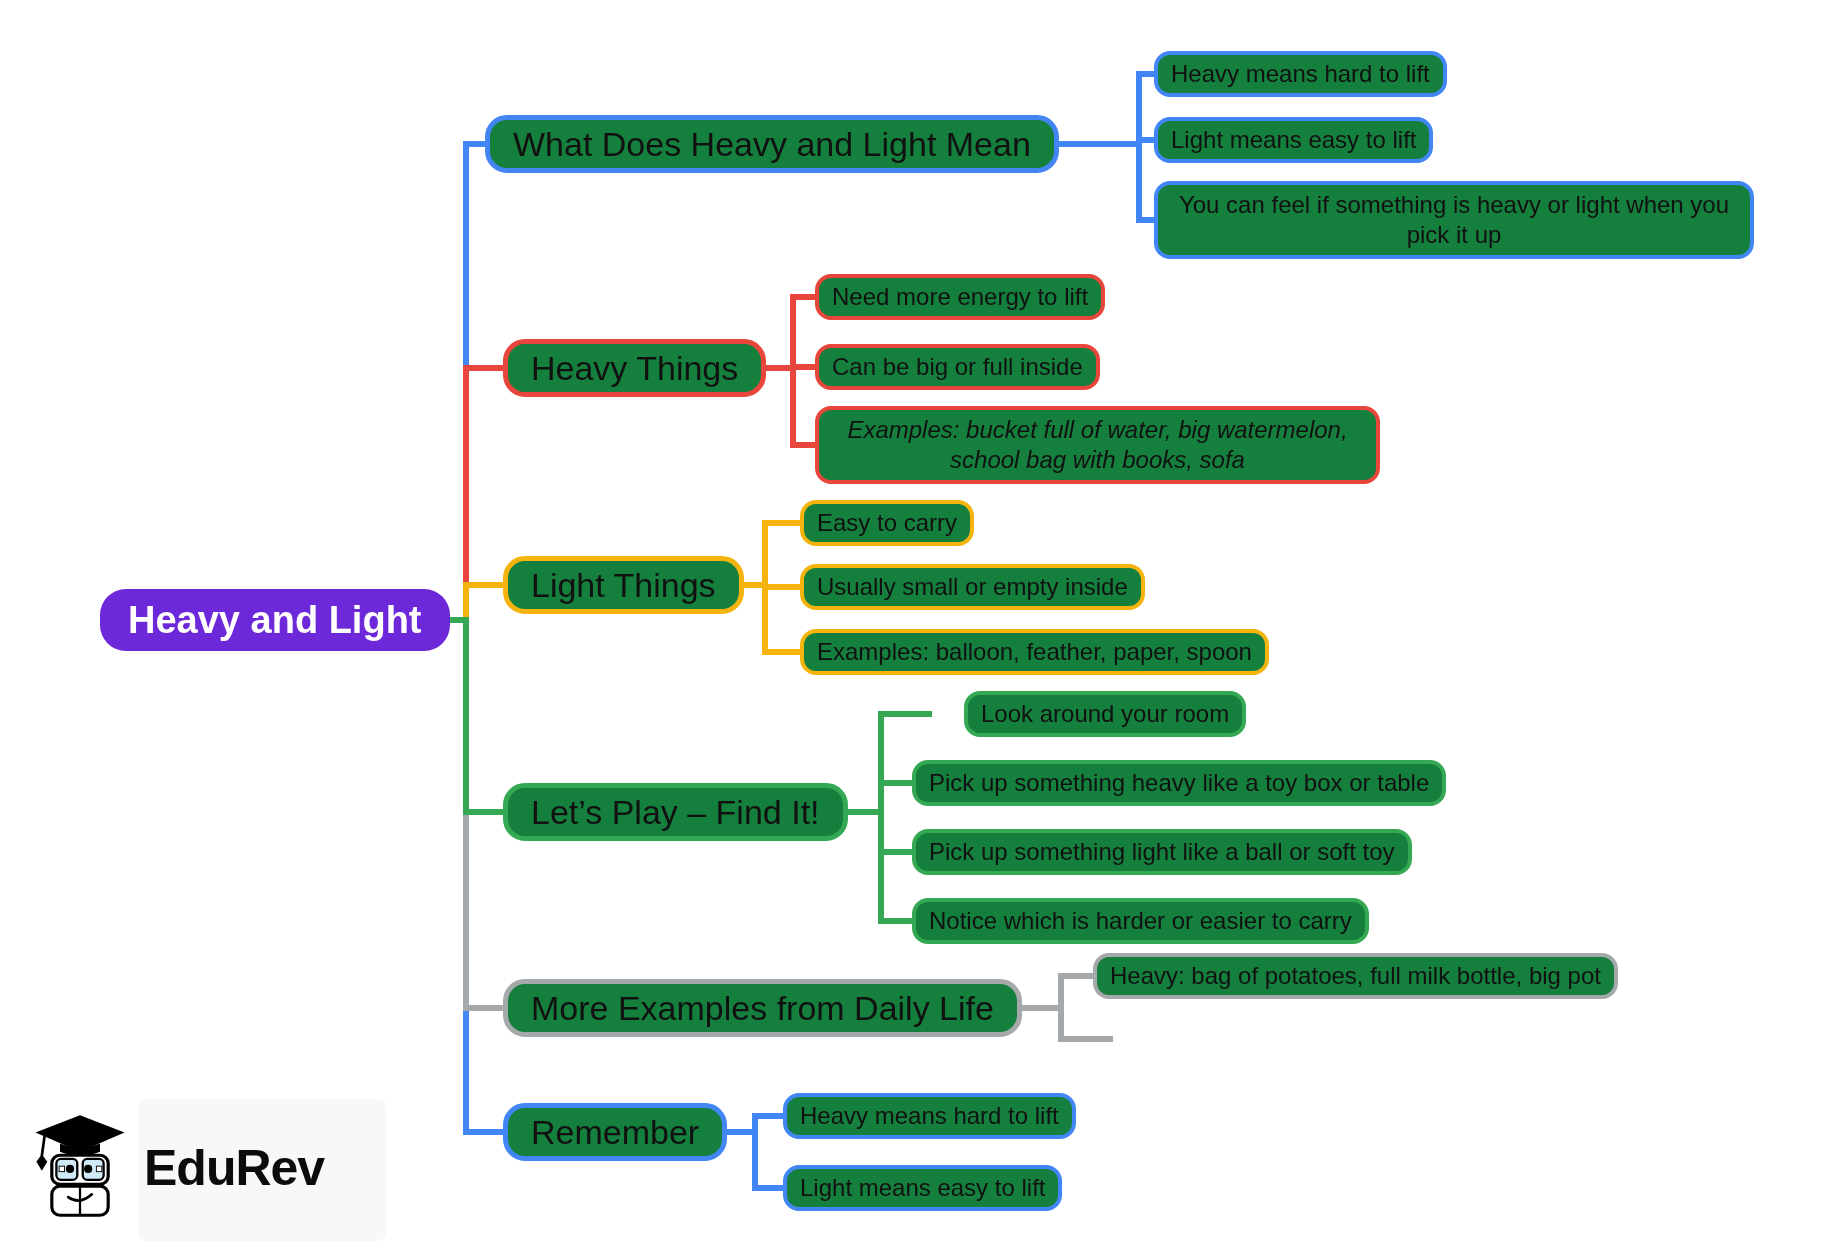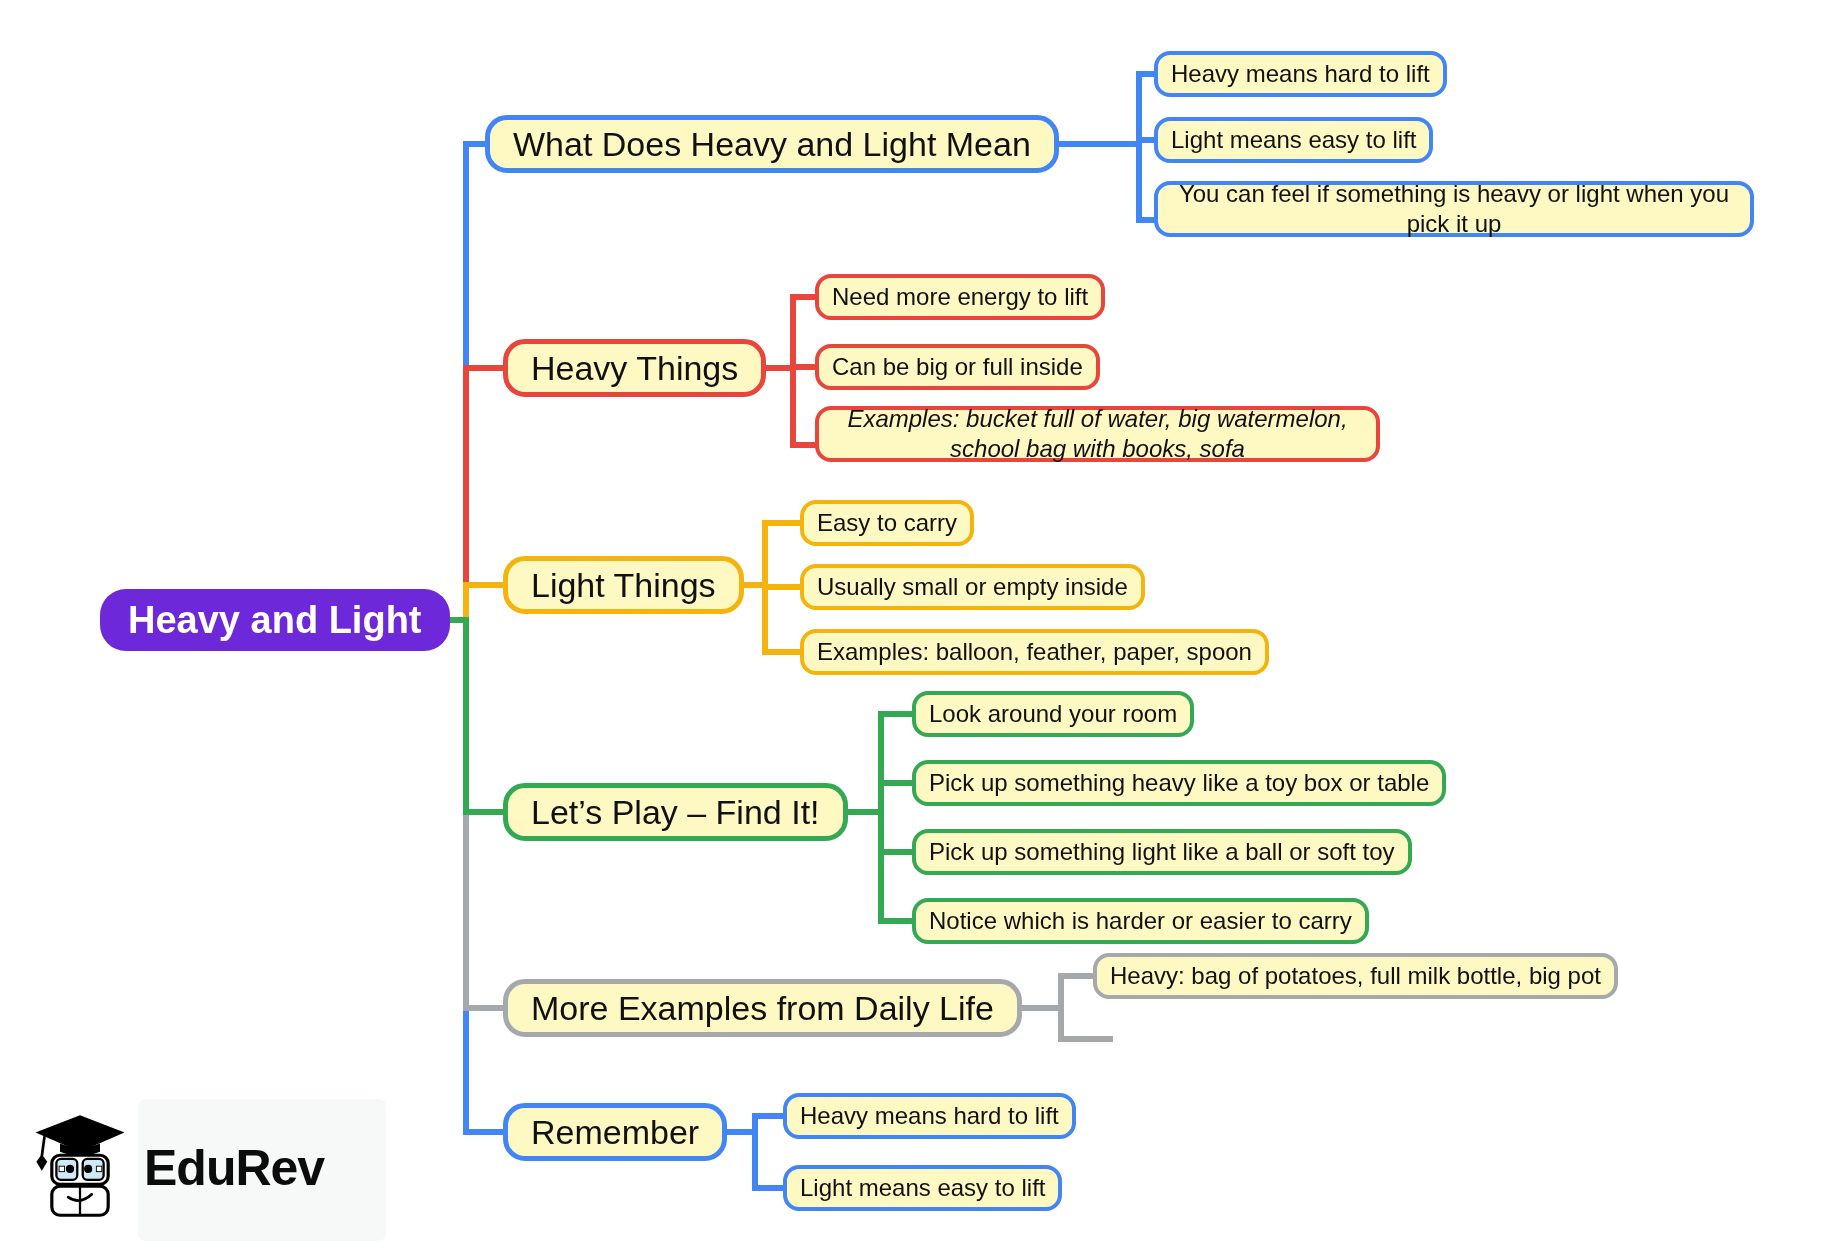--- a/index.html
+++ b/index.html
@@ -7,38 +7,38 @@
   .canvas{
     position:relative;width:1833px;height:1242px;overflow:hidden;background:#ffffff;
     font-family:"Liberation Sans","DejaVu Sans",sans-serif;color:#111;
   }
   
   .h,.v{position:absolute;z-index:1;}
   .h{height:6px;}
   .v{width:6px;}
   
   .node{
-    position:absolute;box-sizing:border-box;background:#fef9c3;z-index:2;
+    position:absolute;box-sizing:border-box;background:#15803d;z-index:2;
     display:inline-flex;align-items:center;color:#111;
   }
   .rootnode{
     background:#6d28d9;color:#fff;height:62px;border-radius:26px;
     padding:11px 28px;font-size:38px;font-weight:bold;white-space:nowrap;
   }
   .heading{
     height:58px;border:5px solid;border-radius:22px;
     padding:0 23px;font-size:34px;white-space:nowrap;
   }
   .child{
     height:46px;border:4px solid;border-radius:16px;
     padding:0 13px;font-size:24px;white-space:nowrap;
   }
   .child.multi{
     white-space:normal;text-align:center;justify-content:center;
-    height:56px;line-height:1.25;padding:8px 10px;
+    height:78px;line-height:1.25;padding:8px 10px;
   }
   
   .logocard{position:absolute;left:138px;top:1099px;width:248px;height:142px;
     background:#f7f8f8;border-radius:8px;z-index:0;}
   .logo{position:absolute;left:30px;top:1112px;display:flex;align-items:center;gap:14px;z-index:2;}
   .brand{font-size:50px;font-weight:bold;color:#0c0c0c;letter-spacing:-1px;}
 </style>
 </head>
 <body>
 
@@ -91,21 +91,21 @@
 
   <div class="h" style="left: 463px; top: 809px; width: 65px; background-color: rgb(52, 168, 83);"></div>
   <div class="h" style="left: 816px; top: 809px; width: 68px; background-color: rgb(52, 168, 83);"></div>
   <div class="v" style="left: 878px; top: 711px; height: 213px; background-color: rgb(52, 168, 83);"></div>
   <div class="h" style="left: 878px; top: 711px; width: 54px; background-color: rgb(52, 168, 83);"></div>
   <div class="h" style="left: 878px; top: 780px; width: 54px; background-color: rgb(52, 168, 83);"></div>
   <div class="h" style="left: 878px; top: 849px; width: 54px; background-color: rgb(52, 168, 83);"></div>
   <div class="h" style="left: 878px; top: 918px; width: 54px; background-color: rgb(52, 168, 83);"></div>
 
   <div class="node heading" style="left: 503px; top: 783px; border-color: rgb(52, 168, 83);">Let’s Play – Find It!</div>
-  <div class="node child" style="left: 912px; top: 691px; border-color: rgb(52, 168, 83); text-align: right;">Look around your room</div>
+  <div class="node child" style="left: 964px; top: 691px; border-color: rgb(52, 168, 83); text-align: right;">Look around your room</div>
   <div class="node child" style="left: 912px; top: 760px; border-color: rgb(52, 168, 83);">Pick up something heavy like a toy box or table</div>
   <div class="node child" style="left: 912px; top: 829px; border-color: rgb(52, 168, 83);">Pick up something light like a ball or soft toy</div>
   <div class="node child" style="left: 912px; top: 898px; border-color: rgb(52, 168, 83);">Notice which is harder or easier to carry</div>
 
   <div class="h" style="left: 463px; top: 1005px; width: 65px; background-color: rgb(166, 169, 172);"></div>
   <div class="h" style="left: 978px; top: 1005px; width: 86px; background-color: rgb(166, 169, 172);"></div>
   <div class="v" style="left: 1058px; top: 973px; height: 69px; background-color: rgb(166, 169, 172);"></div>
   <div class="h" style="left: 1058px; top: 973px; width: 55px; background-color: rgb(166, 169, 172);"></div>
   <div class="h" style="left: 1058px; top: 1036px; width: 55px; background-color: rgb(166, 169, 172);"></div>
 

